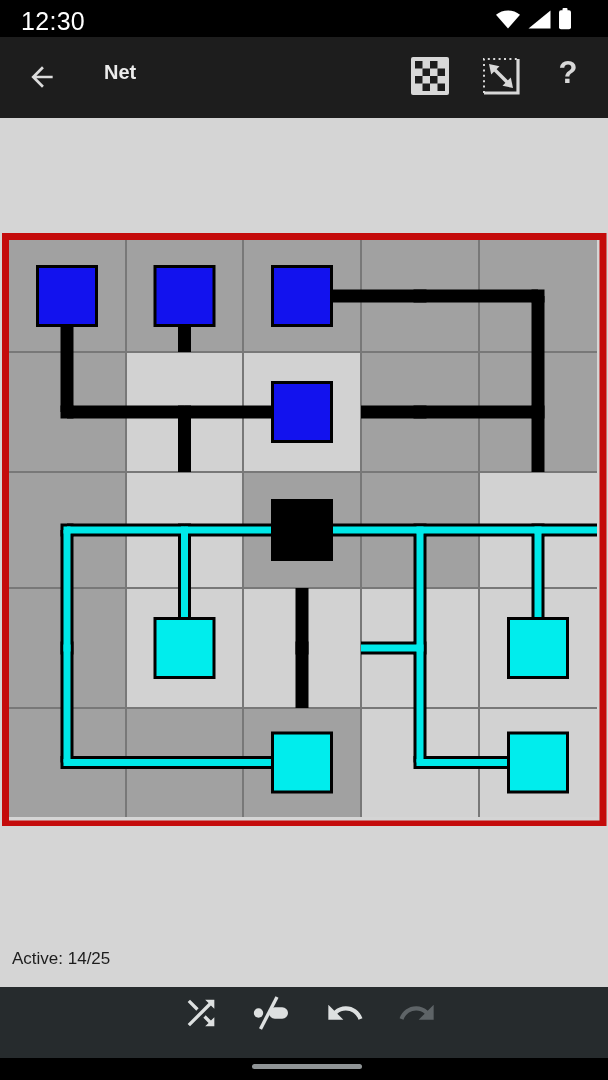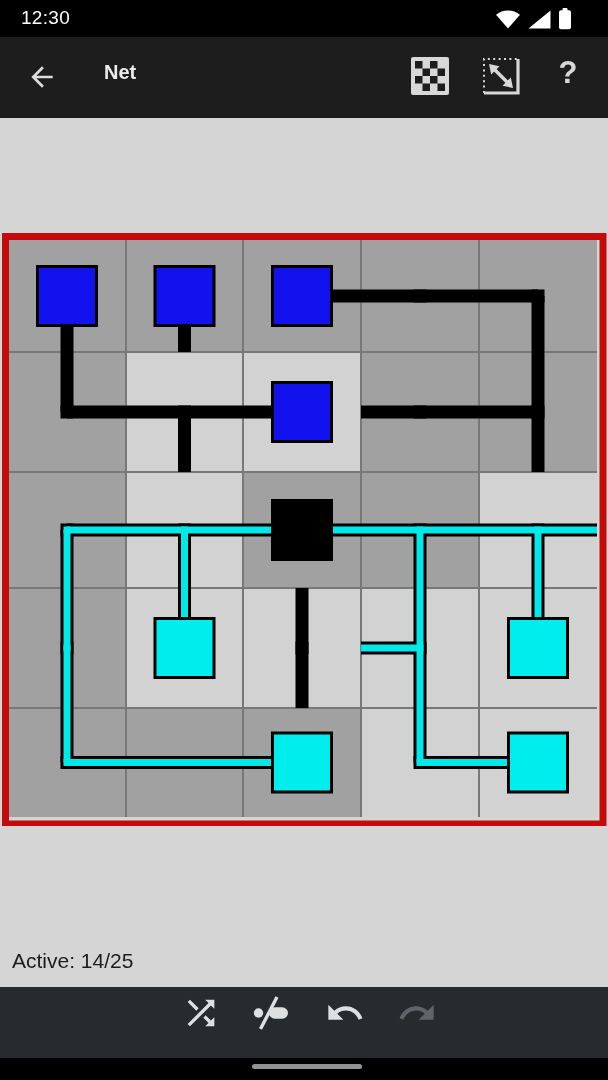--- a/index.html
+++ b/index.html
@@ -1,35 +1,35 @@
 <!DOCTYPE html>
 <html><head>
 <meta charset="utf-8">
 <style>
   html,body{margin:0;padding:0;background:#3a3a3a;}
   .screen{position:relative;width:608px;height:1080px;overflow:hidden;
           background:#d5d5d5;font-family:"Liberation Sans",sans-serif;
           -webkit-font-smoothing:antialiased;}
   
   .status-bar{position:absolute;top:0;left:0;width:608px;height:37px;background:#000;}
-  .status-time{position:absolute;left:21px;top:7px;font-size:19px;color:#fff;letter-spacing:.3px;}
+  .status-time{position:absolute;left:21px;top:7px;font-size:25px;color:#fff;letter-spacing:.3px;}
   .status-icons{position:absolute;right:36px;top:8px;height:22px;display:flex;align-items:center;gap:7px;}
   
   .app-bar{position:absolute;top:37px;left:0;width:608px;height:81px;background:#1d1d1d;}
   .icon-btn{position:absolute;background:none;border:none;padding:0;margin:0;cursor:pointer;line-height:0;}
   .back-button{left:26px;top:24px;width:32px;height:32px;}
   .app-title{position:absolute;left:104px;top:24px;font-size:20px;font-weight:bold;color:#ececec;}
   .game-type-button{left:411px;top:57px;width:38px;height:38px;top:20px;}
   .resize-button{left:482px;top:20px;width:38px;height:38px;}
   .help-button{left:551px;top:14px;width:34px;height:44px;font-size:31px;font-weight:bold;
                color:#d8d8d8;font-family:"Liberation Sans",sans-serif;}
   
   .game-area{position:absolute;top:118px;left:0;width:608px;height:869px;background:#d5d5d5;}
   #board{position:absolute;left:2px;top:115px;}
-  .active-status{position:absolute;left:12px;top:831px;font-size:21px;color:#1d1d1d;}
+  .active-status{position:absolute;left:12px;top:831px;font-size:17px;color:#1d1d1d;}
   
   .toolbar{position:absolute;top:987px;left:0;width:608px;height:71px;background:#262b2d;}
   .toolbar .icon-btn{width:40px;height:40px;top:6px;}
   .shuffle-button{left:181px;}
   .mode-toggle-button{left:251px;}
   .undo-button{left:325px;}
   .redo-button{left:397px;}
   
   .nav-bar{position:absolute;top:1058px;left:0;width:608px;height:22px;background:#000;}
   .home-pill{position:absolute;left:252px;top:6px;width:110px;height:5px;border-radius:2.5px;background:#8f9496;}

